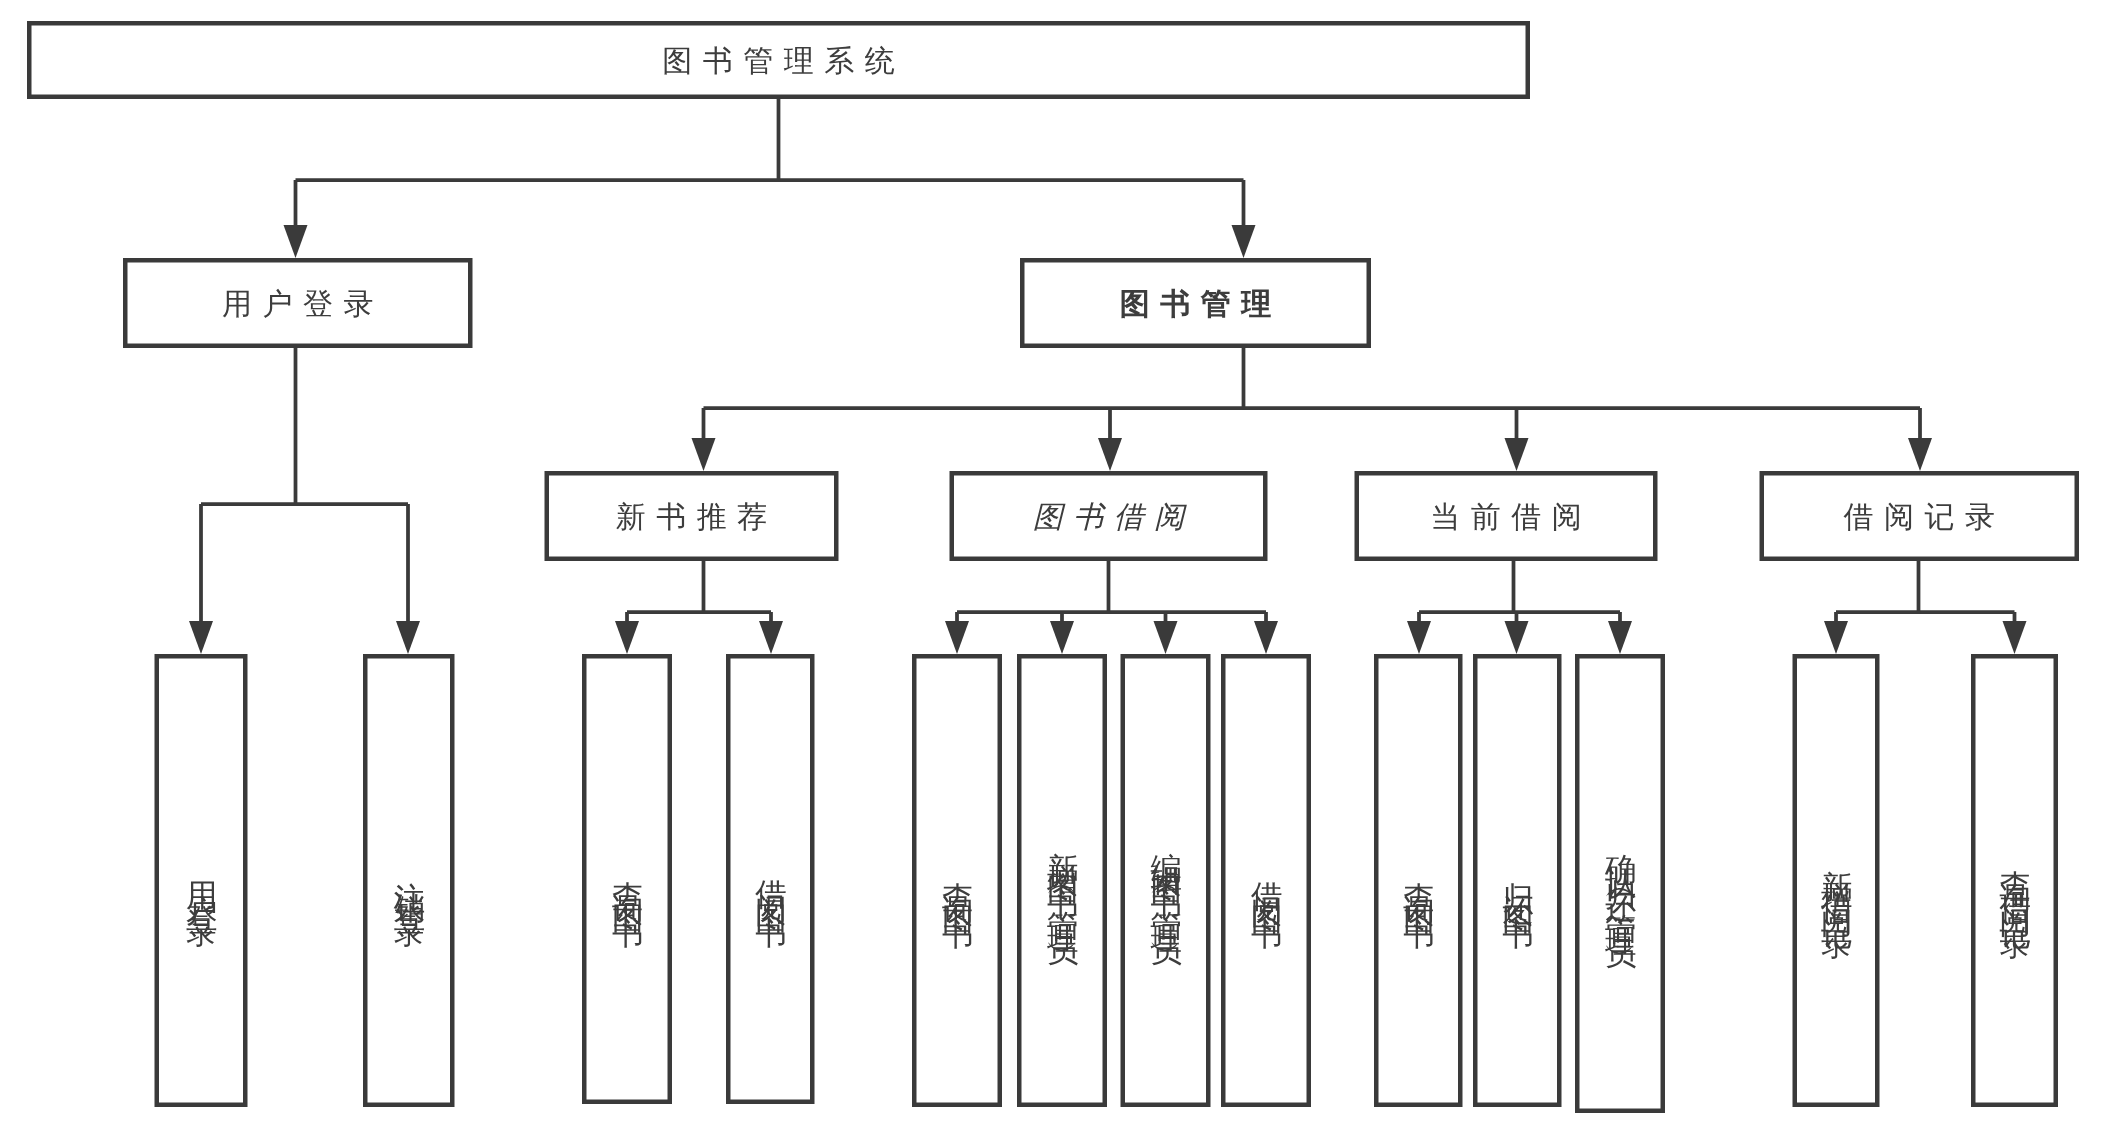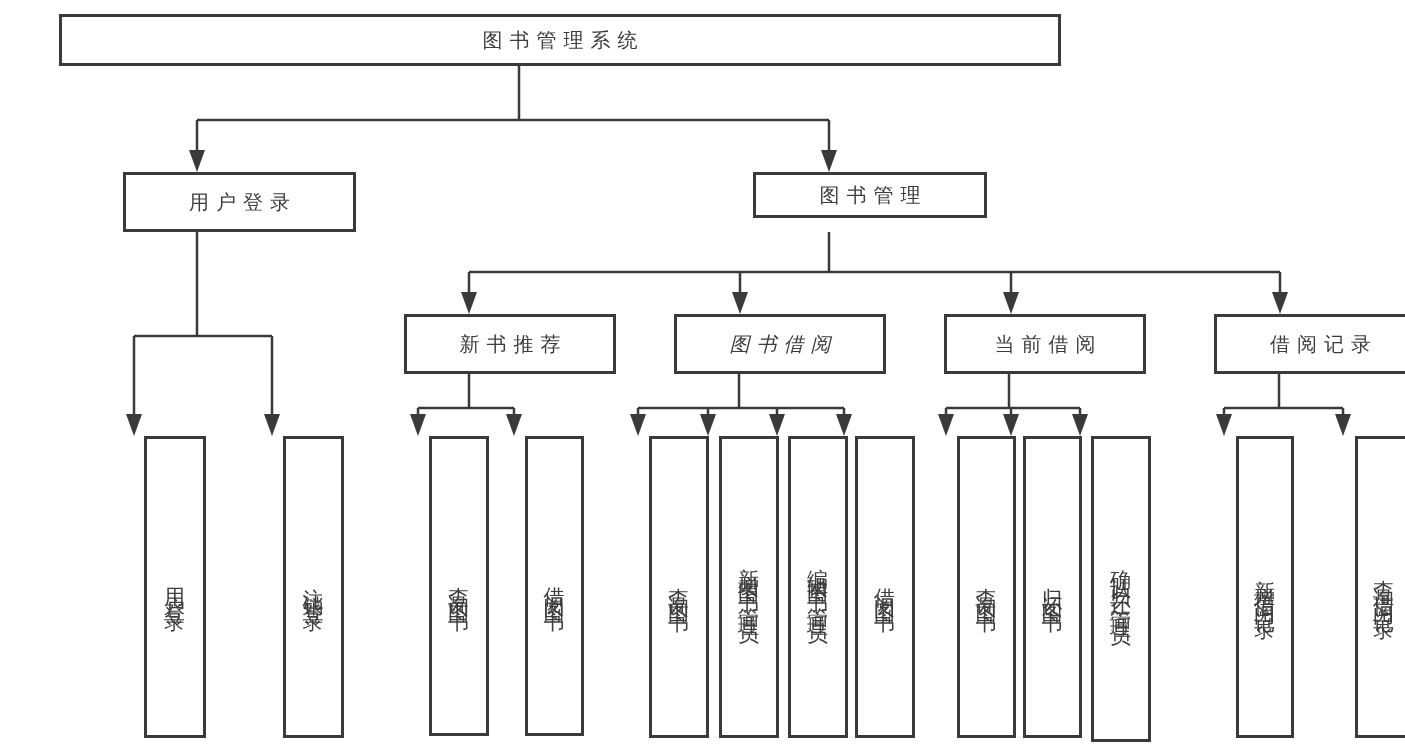--- a/index.html
+++ b/index.html
@@ -24,21 +24,20 @@
   .box {
     position: absolute;
     box-sizing: border-box;
     border: 3px solid #3a3a3a;
     background: #ffffff;
     display: flex;
     align-items: center;
     justify-content: center;
     z-index: 1;
     color: #3d3d3d;
-    margin-left: 41px;
   }
   .box.h span {
     font-size: 20px;
     letter-spacing: 7px;
     text-indent: 7px;
     white-space: nowrap;
   }
   .box.v span {
     writing-mode: vertical-rl;
     text-orientation: mixed;
@@ -109,25 +108,25 @@
     </g>
   </svg>
 
   <div class="box h" style="left:18px; top:14px; width:1002px; height:52px;">
     <span>图书管理系统</span>
   </div>
 
   <div class="box h" style="left:82px; top:172px; width:233px; height:60px;">
     <span>用户登录</span>
   </div>
-  <div class="box h" style="left:712px; top:172px; width:234px; height:46px;">
+  <div class="box h" style="left:680px; top:172px; width:234px; height:60px;font-weight:bold;">
     <span>图书管理</span>
   </div>
 
-  <div class="box h" style="left:363px; top:314px; width:212px; height:60px;">
+  <div class="box h" style="left:363px; top:314px; width:196px; height:60px;">
     <span>新书推荐</span>
   </div>
   <div class="box h" style="left:633px; top:314px; width:212px; height:60px;font-style:italic;">
     <span>图书借阅</span>
   </div>
   <div class="box h" style="left:903px; top:314px; width:202px; height:60px;">
     <span>当前借阅</span>
   </div>
   <div class="box h" style="left:1173px; top:314px; width:213px; height:60px;">
     <span>借阅记录</span>

